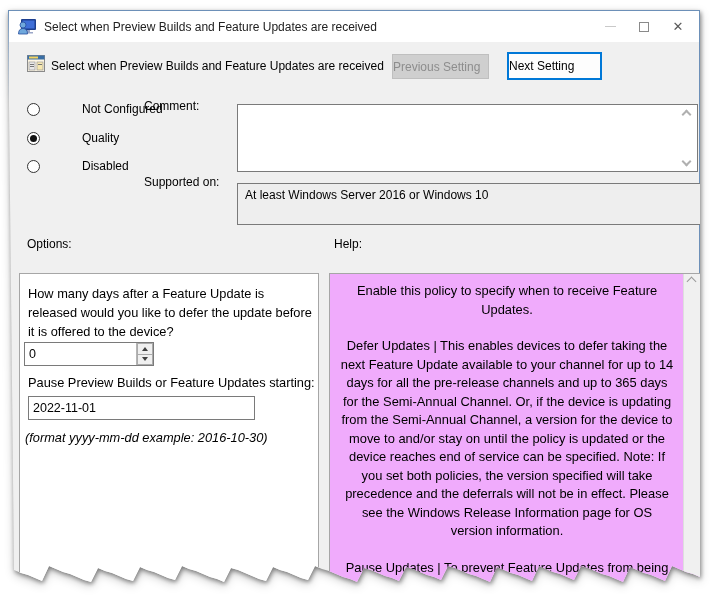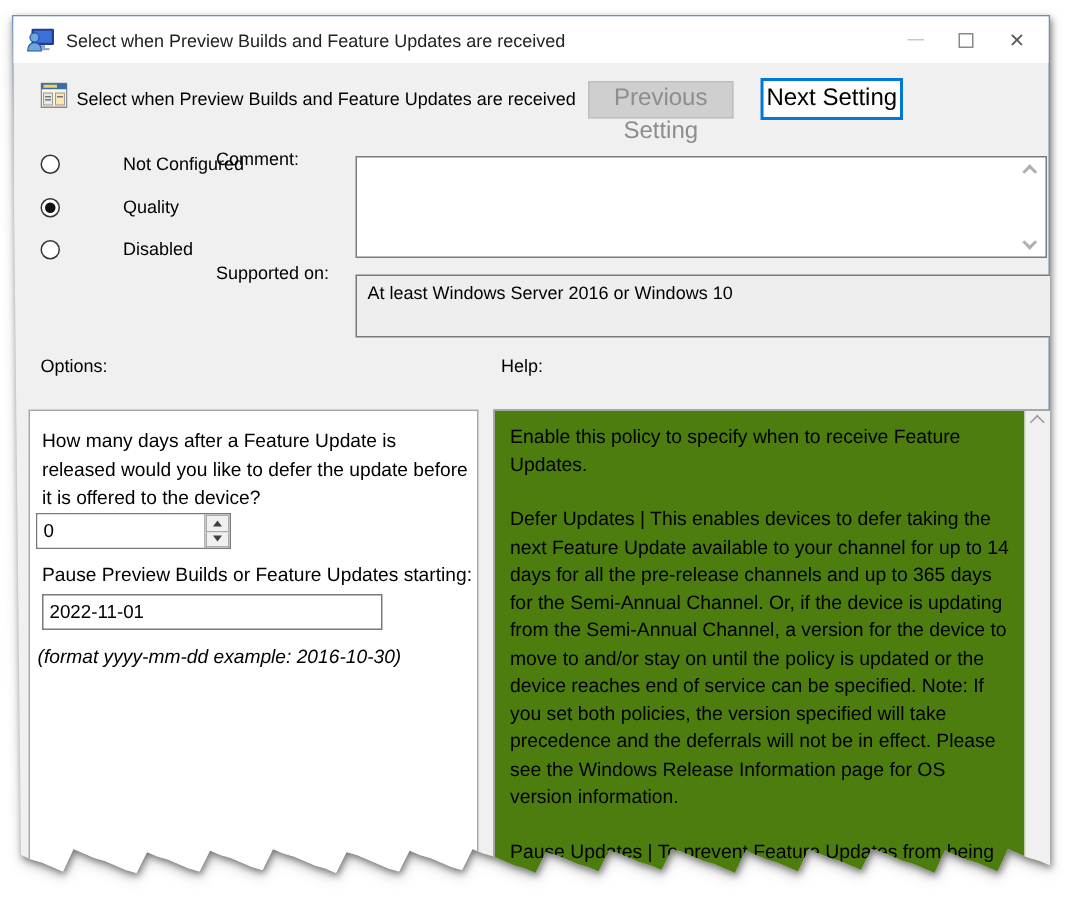--- a/index.html
+++ b/index.html
@@ -19,21 +19,21 @@
   .cap-btn { width:34px; height:31px; display:flex; align-items:center; justify-content:center;
     color:#4a4a4a; font-size:13px; }
   .min-glyph { width:11px; height:0; border-top:1px solid #c9c9c9; display:block; }
   .max-glyph { width:10px; height:10px; border:1px solid #8a8a8a; display:block; }
   .close-glyph { font-size:13px; color:#5a5a5a; line-height:1; }
 
   
   .header-row { position:absolute; left:0; top:31px; right:0; height:46px; }
   .header-icon { position:absolute; left:18px; top:13px; width:18px; height:17px; }
   .setting-title { position:absolute; left:42px; top:17px; font-size:12px; color:#000; }
-  .btn { position:absolute; font-size:16px; text-align:center; line-height:22px; }
+  .btn { position:absolute; font-size:12px; text-align:left; line-height:22px; }
   .btn-prev { left:383px; top:12px; width:97px; height:25px; background:#cfcfcf;
     border:1px solid #bfbfbf; color:#8d8d8d; }
   .btn-next { left:498px; top:10px; width:95px; height:28px; background:#fdfdfd;
     border:2px solid #0078d7; color:#000; line-height:24px; }
 
   
   .radio-row { position:absolute; left:18px; display:flex; align-items:flex-end; cursor:default;gap:35px; }
   .radio { width:13px; height:13px; border:1px solid #333; border-radius:50%; background:#fff; flex:0 0 auto; }
   .radio.checked::after { content:''; display:block; width:7px; height:7px; margin:2px; border-radius:50%; background:#111; }
   .radio-label { margin-left:7px; font-size:12px; color:#000; }
@@ -47,21 +47,21 @@
   .mini-scroll { position:absolute; right:2px; top:2px; bottom:2px; width:16px; }
   .chev { position:absolute; left:4px; width:7px; height:7px; border:solid #b0b0b0; border-width:2px 2px 0 0; }
   .chev-up { top:4px; transform:rotate(-45deg); }
   .chev-down { bottom:4px; transform:rotate(135deg); }
 
   
   .section-label { position:absolute; font-size:12px; color:#000; }
   .options-panel { position:absolute; left:10px; top:262px; width:300px; height:330px;
     background:#fff; border:1px solid #a6a6a6; }
   .help-panel { position:absolute; left:320px; top:262px; width:372px; height:330px;
-    background:#4d7c0f; border:1px solid #a6a6a6; }
+    background:#f0abfc; border:1px solid #a6a6a6;text-align:center; }
 
   .defer-question { position:absolute; left:8px; top:10px; width:286px; font-size:12.8px;
     line-height:19px; color:#000; }
   .spinner { position:absolute; left:4px; top:68px; width:130px; height:24px;
     border:1px solid #7a7a7a; background:#fff; display:flex; }
   .spinner input { flex:1; border:0; outline:0; font-family:"Liberation Sans",sans-serif;
     font-size:12.5px; padding:2px 4px; min-width:0; }
   .spin-btns { width:17px; border-left:1px solid #b5b5b5; display:flex; flex-direction:column; }
   .spin-btn { flex:1; background:#f0f0f0; border:1px solid #ababab; display:flex;
     align-items:center; justify-content:center; }

